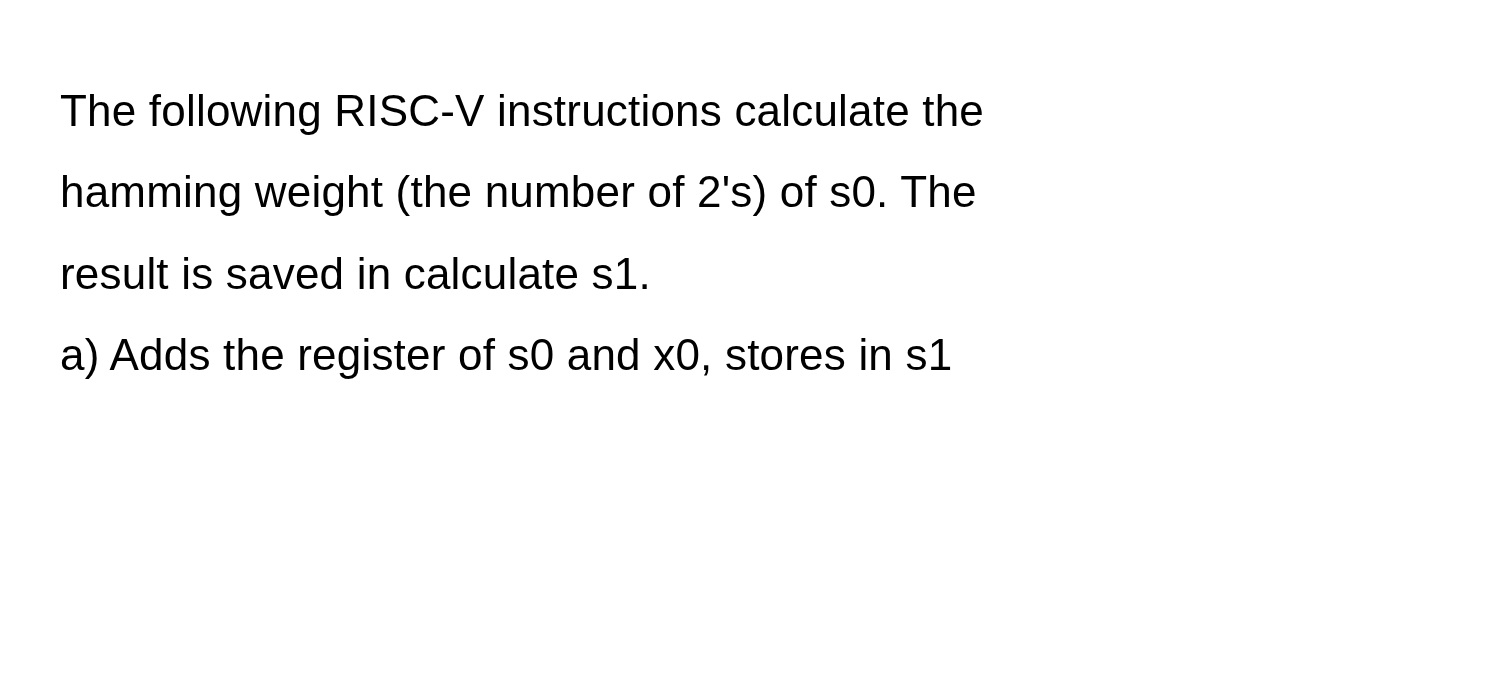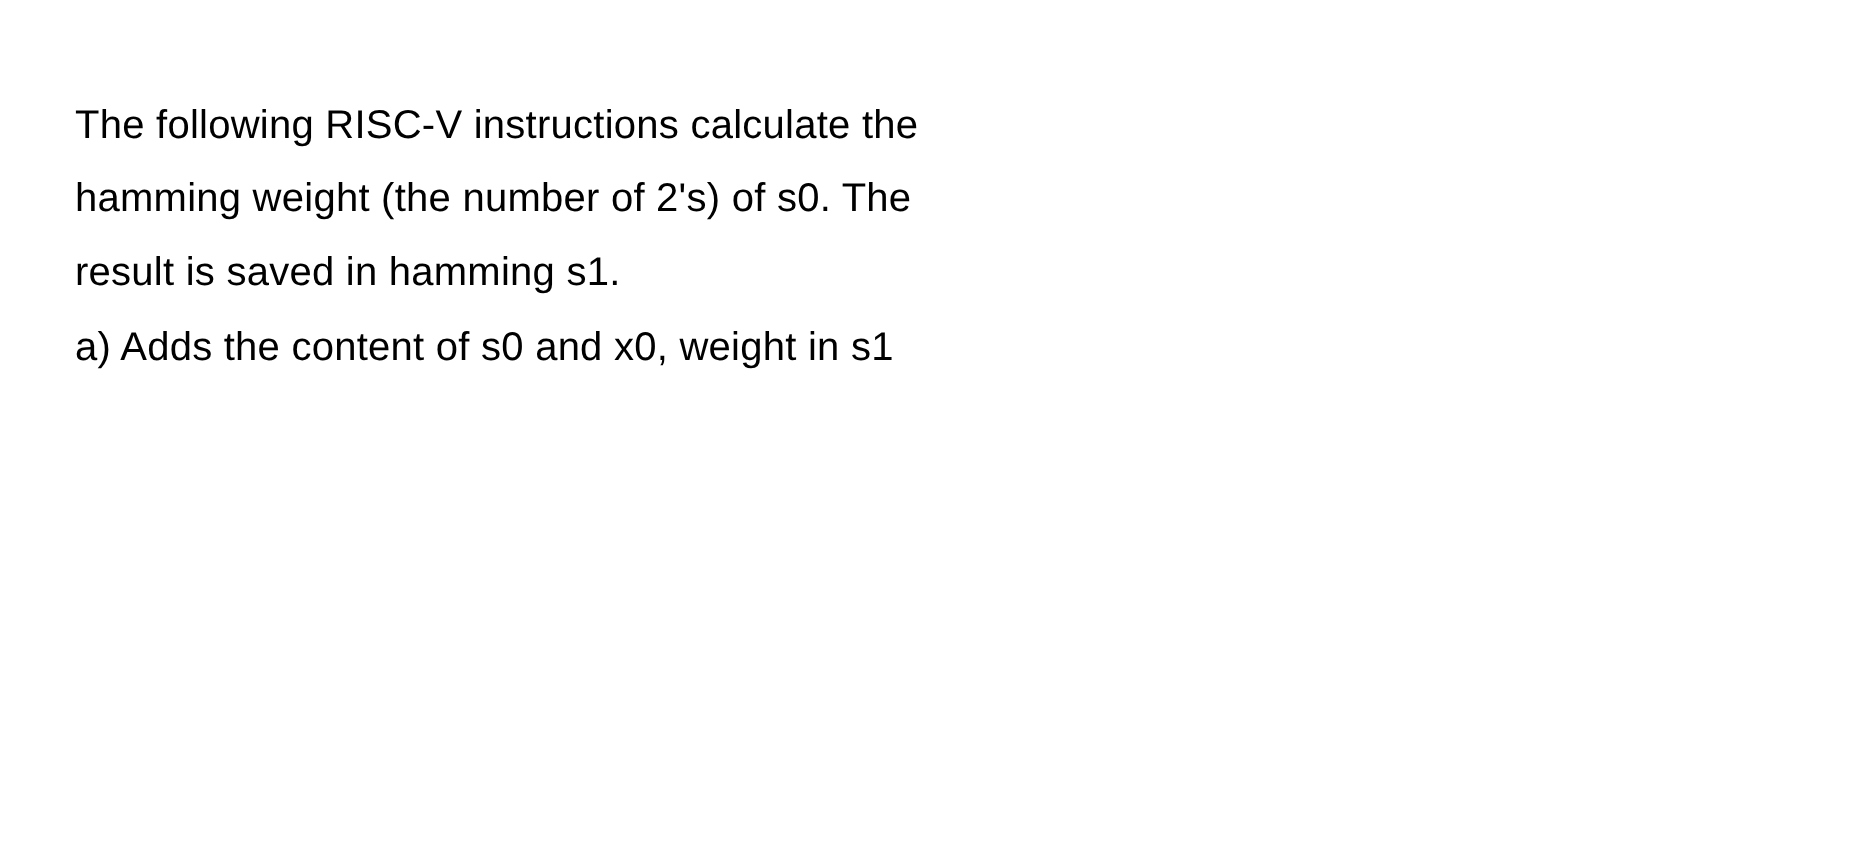--- a/index.html
+++ b/index.html
@@ -8,36 +8,36 @@
       box-sizing: border-box;
     }
     body {
       width: 1500px;
       height: 688px;
       background: #ffffff;
       font-family: -apple-system, BlinkMacSystemFont, "Segoe UI", Helvetica, Arial, sans-serif;
       padding: 70px 60px 40px 60px;
     }
     .content {
-      font-size: 32px;
+      font-size: 44px;
       line-height: 1.85;
       color: #000000;
       letter-spacing: 0.2px;
     }
     .paragraph {
       margin-bottom: 0;
     }
     .instruction {
       margin-top: 0;
     }
     .option {
       margin-top: 0;
     }
   </style>
 </head>
 <body>
 
 <div class="content">
   <div class="paragraph">The following RISC-V instructions calculate the</div>
   <div class="paragraph">hamming weight (the number of 2's) of s0. The</div>
-  <div class="paragraph">result is saved in hamming s1.</div>
-  <div class="option">a) Adds the content of s0 and x0, weight in s1</div>
+  <div class="paragraph">result is saved in calculate s1.</div>
+  <div class="option">a) Adds the register of s0 and x0, stores in s1</div>
 </div>
 
 </body></html>

